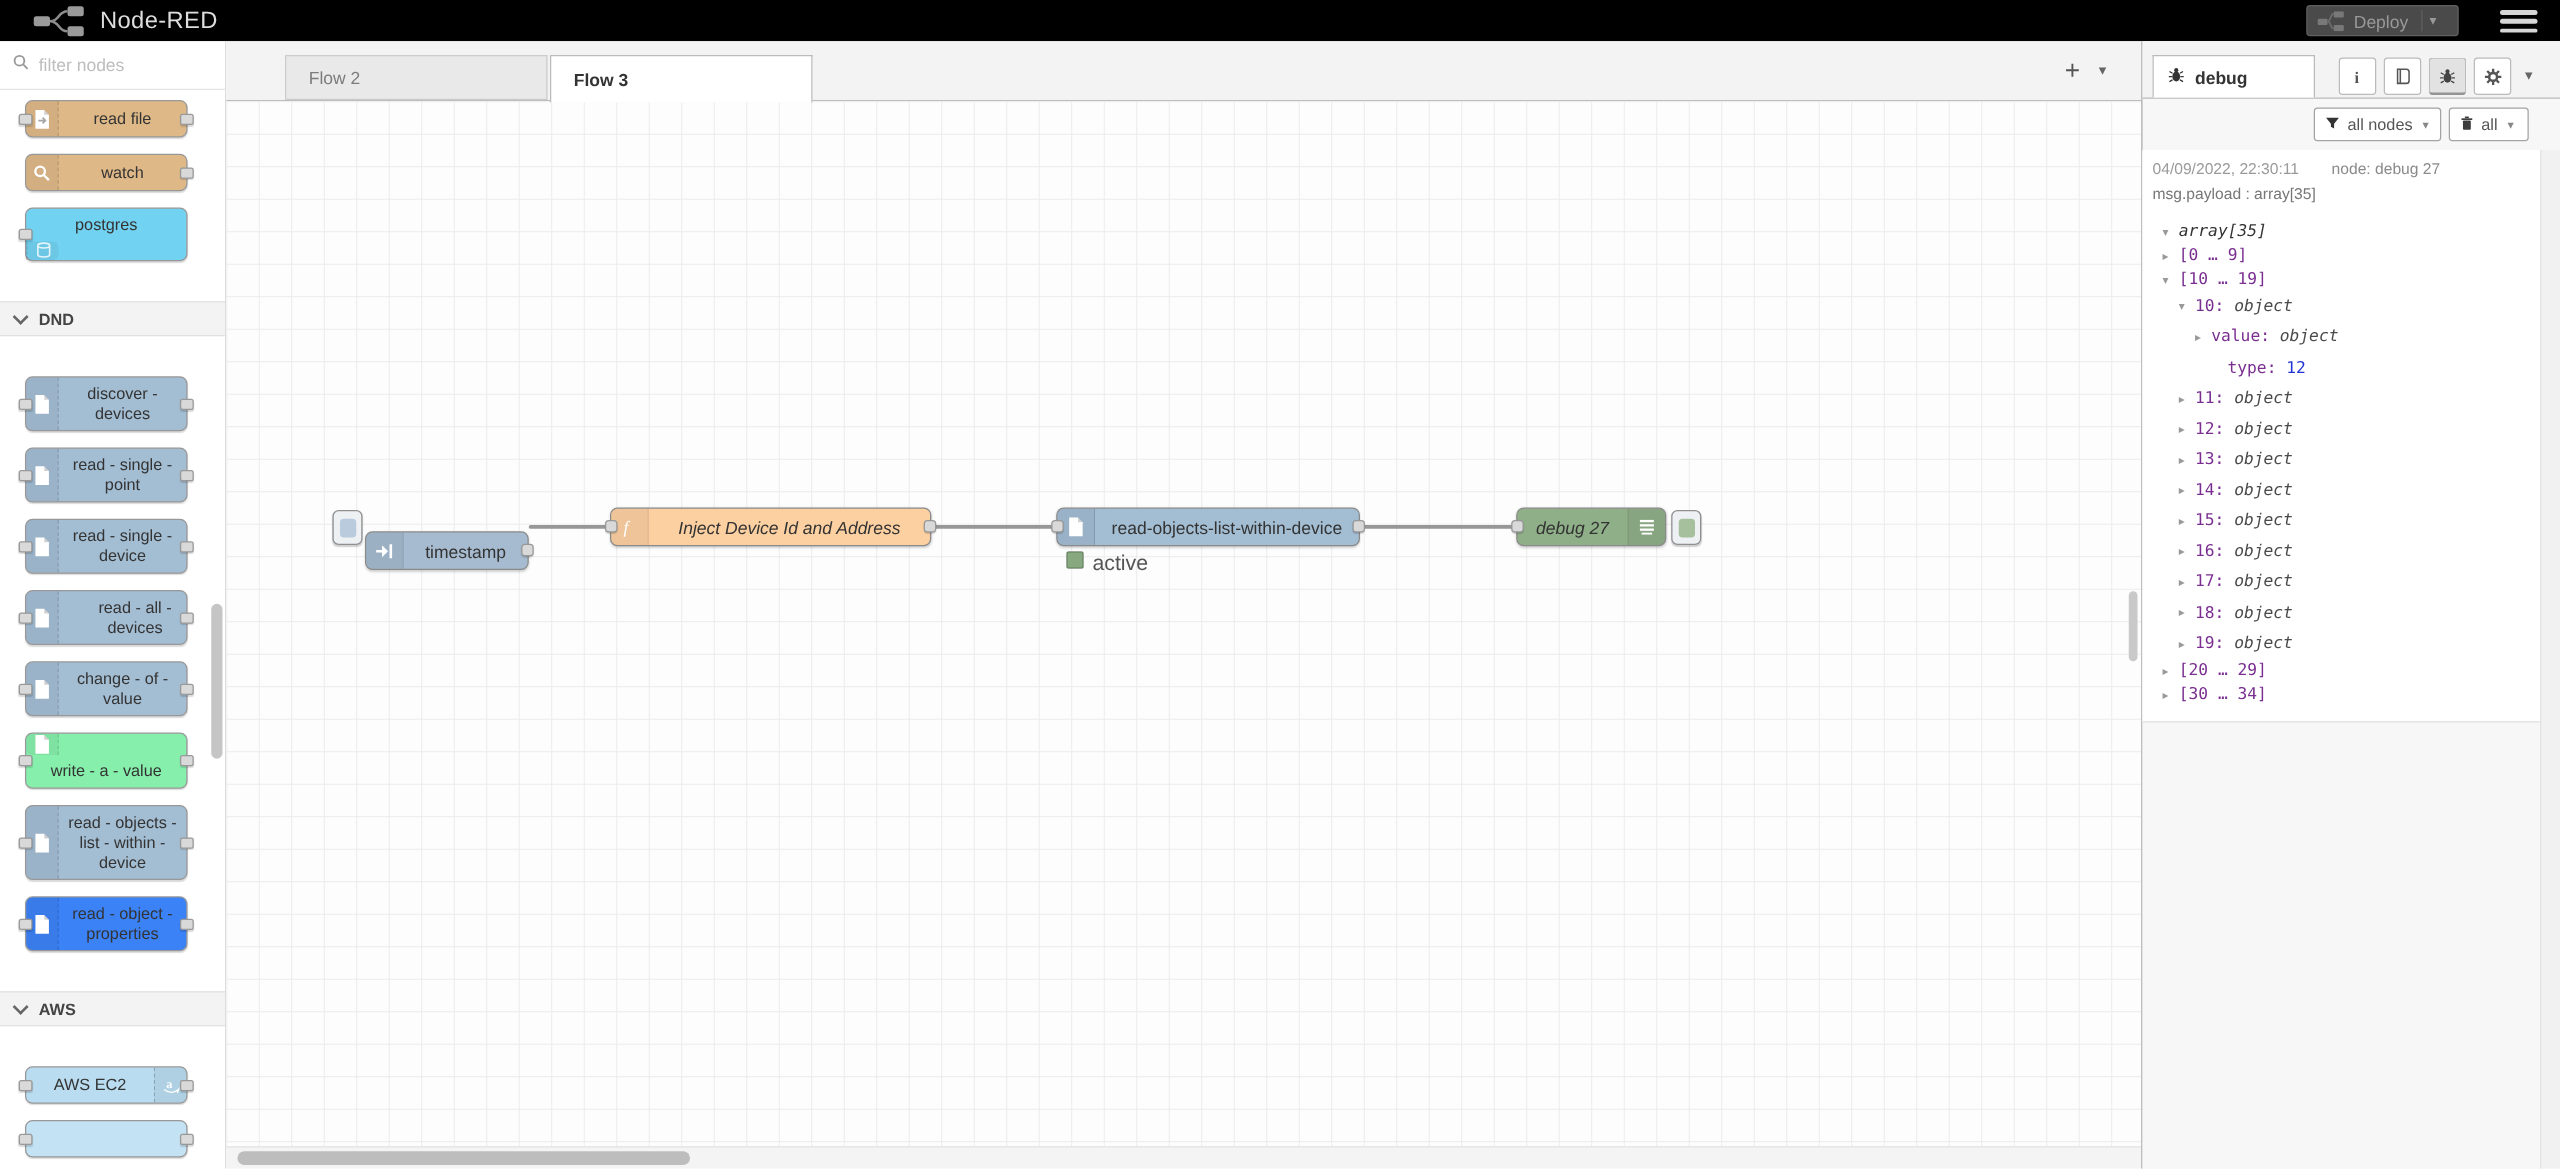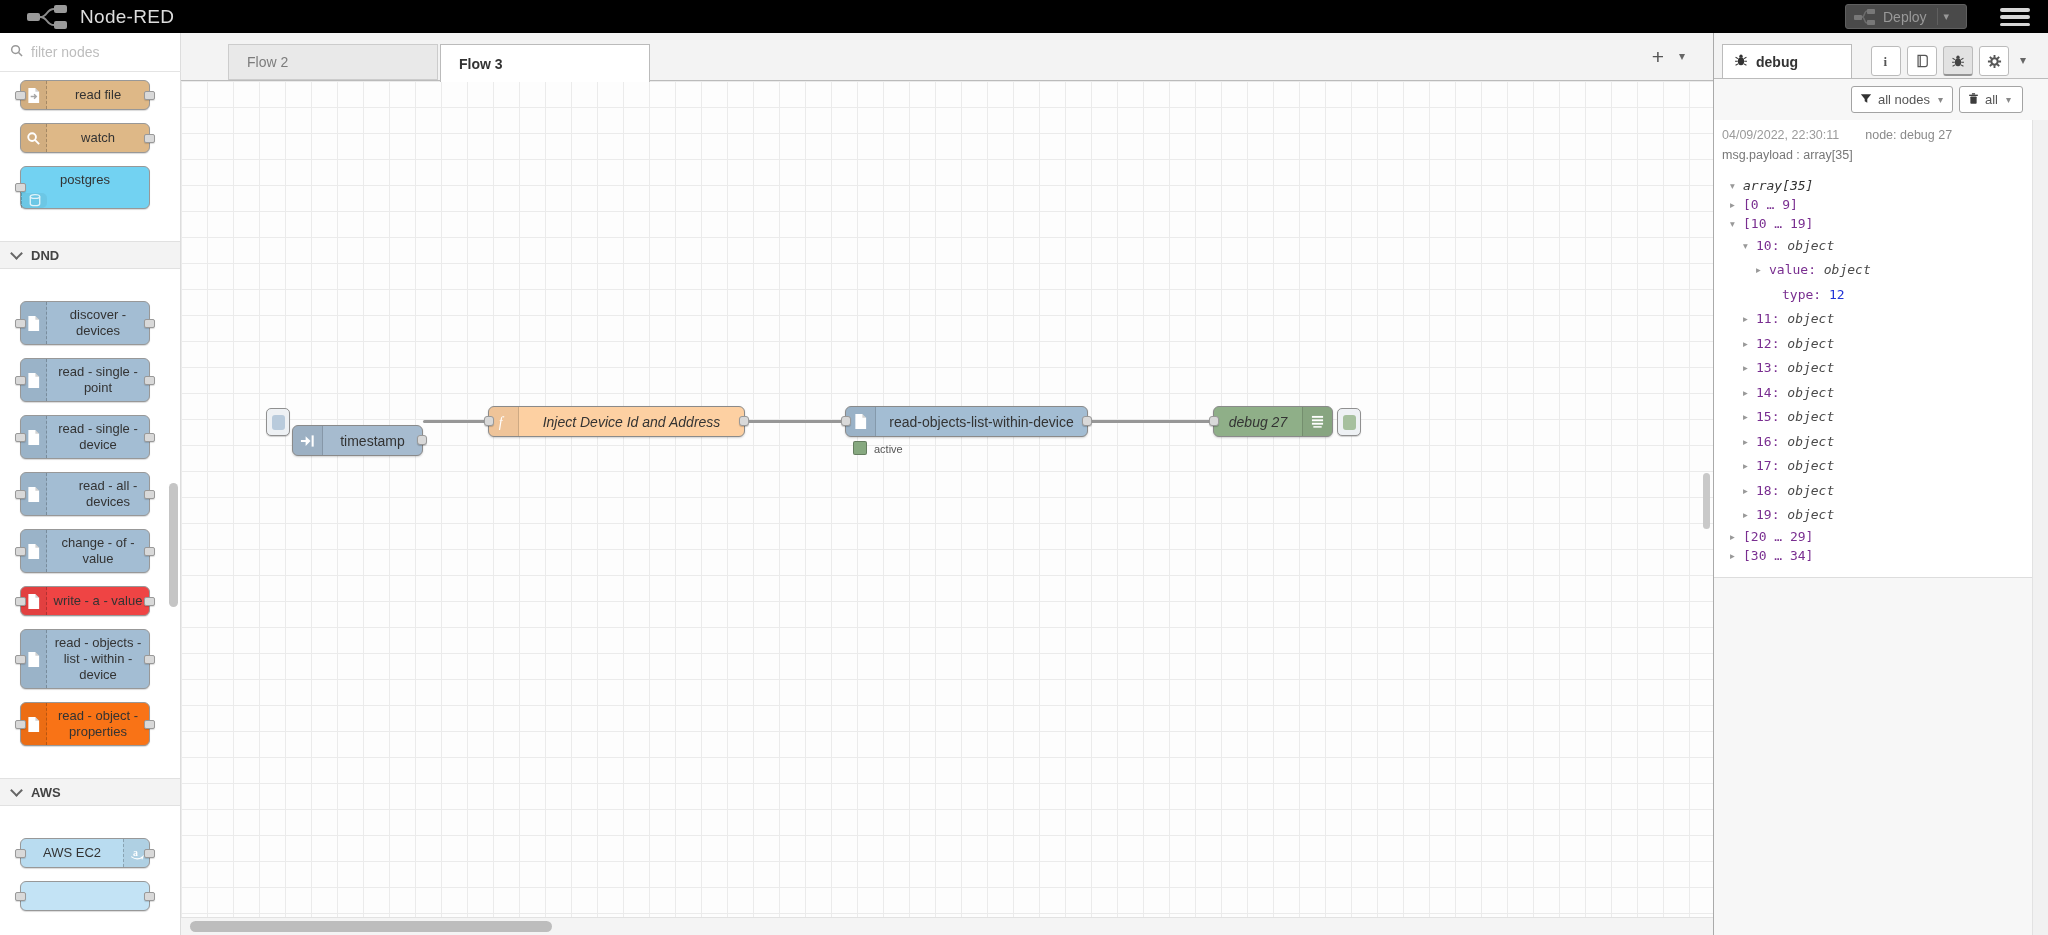--- a/index.html
+++ b/index.html
@@ -65,21 +65,21 @@
   .cicon.side-right{border-left:1px solid rgba(0,0,0,.14);border-radius:0 5px 5px 0}
   .clabel{flex:1;display:flex;align-items:center;justify-content:center;padding:0 7px;
       white-space:nowrap;overflow:hidden}
   .clabel.it{font-style:italic}
   .cport{position:absolute;width:10px;height:10px;top:9px;background:#d9d9d9;border:1px solid #999;
       border-radius:3px;box-sizing:border-box;z-index:3;box-shadow:0 1px 1px rgba(0,0,0,.2)}
   .cport.in{left:-5px}.cport.out{right:-5px}
   .nbtn{position:absolute;width:22px;height:26px;border:1px solid #909090;border-radius:5px;background:#eef1f4;
       z-index:2;box-shadow:0 1px 1px rgba(0,0,0,.18);display:flex;align-items:center;justify-content:center}
   .nbtn .inner{width:13px;height:15px;border-radius:3px}
-  .nstatus{position:absolute;display:flex;align-items:flex-end;font-size:11px;color:#555;z-index:2}
+  .nstatus{position:absolute;display:flex;align-items:flex-start;font-size:17px;color:#555;z-index:2}
   .nstatus .sq{width:12px;height:12px;border-radius:2px;margin-right:7px;border:1px solid rgba(0,0,0,.25)}
   #canvas-vscroll{left:1522px;top:390px;width:7px;height:58px;background:#c9c9c9;border-radius:4px}
   #canvas-hscroll{left:181px;top:917px;width:1532px;height:18px;background:#f4f4f4;border-top:1px solid #e2e2e2}
   #canvas-hscroll .thumb{position:absolute;left:9px;top:3px;width:362px;height:11px;background:#bdbdbd;border-radius:6px}
 
   
   #sidebar{left:1713px;top:33px;width:335px;height:902px;background:#f7f7f7;border-left:1px solid #aaa}
   #sb-tabbar{position:absolute;left:0;top:0;width:100%;height:45px;background:#f3f3f3;border-bottom:1px solid #bbb}
   #sb-tab-debug{position:absolute;left:8px;top:11px;width:130px;height:34px;background:#fff;border:1px solid #bbb;
       border-bottom:0;display:flex;align-items:center;padding-left:11px;gap:8px;font-size:14px;font-weight:bold;
@@ -235,21 +235,21 @@
       <span class="picon side-left" style="display: flex;">
         <svg width="15" height="17" viewBox="0 0 16 18">
           <path d="M2.5 1h7.5l4 4v12h-11.5z" fill="#fff"></path>
           <path d="M10 1l4 4h-4z" fill="rgba(0,0,0,.18)"></path>
         </svg>
       </span>
       <span class="plabel">change - of - value</span>
       <span class="pport l"></span>
       <span class="pport r"></span>
     </div>
-    <div class="pnode" style="background: #ef4444;">
+    <div class="pnode" style="background: #86efac; flex-direction: column;">
       <span class="picon side-left" style="display: flex;">
         <svg width="15" height="17" viewBox="0 0 16 18">
           <path d="M2.5 1h7.5l4 4v12h-11.5z" fill="#fff"></path>
           <path d="M10 1l4 4h-4z" fill="rgba(0,0,0,.18)"></path>
         </svg>
       </span>
       <span class="plabel">write - a - value</span>
       <span class="pport l"></span>
       <span class="pport r"></span>
     </div>
@@ -257,21 +257,21 @@
       <span class="picon side-left" style="display: flex;">
         <svg width="15" height="17" viewBox="0 0 16 18">
           <path d="M2.5 1h7.5l4 4v12h-11.5z" fill="#fff"></path>
           <path d="M10 1l4 4h-4z" fill="rgba(0,0,0,.18)"></path>
         </svg>
       </span>
       <span class="plabel">read - objects - list - within - device</span>
       <span class="pport l"></span>
       <span class="pport r"></span>
     </div>
-    <div class="pnode" style="background: #f97316;">
+    <div class="pnode" style="background: #3b82f6;">
       <span class="picon side-left" style="display: flex;">
         <svg width="15" height="17" viewBox="0 0 16 18">
           <path d="M2.5 1h7.5l4 4v12h-11.5z" fill="#fff"></path>
           <path d="M10 1l4 4h-4z" fill="rgba(0,0,0,.18)"></path>
         </svg>
       </span>
       <span class="plabel">read - object - properties</span>
       <span class="pport l"></span>
       <span class="pport r"></span>
     </div>

